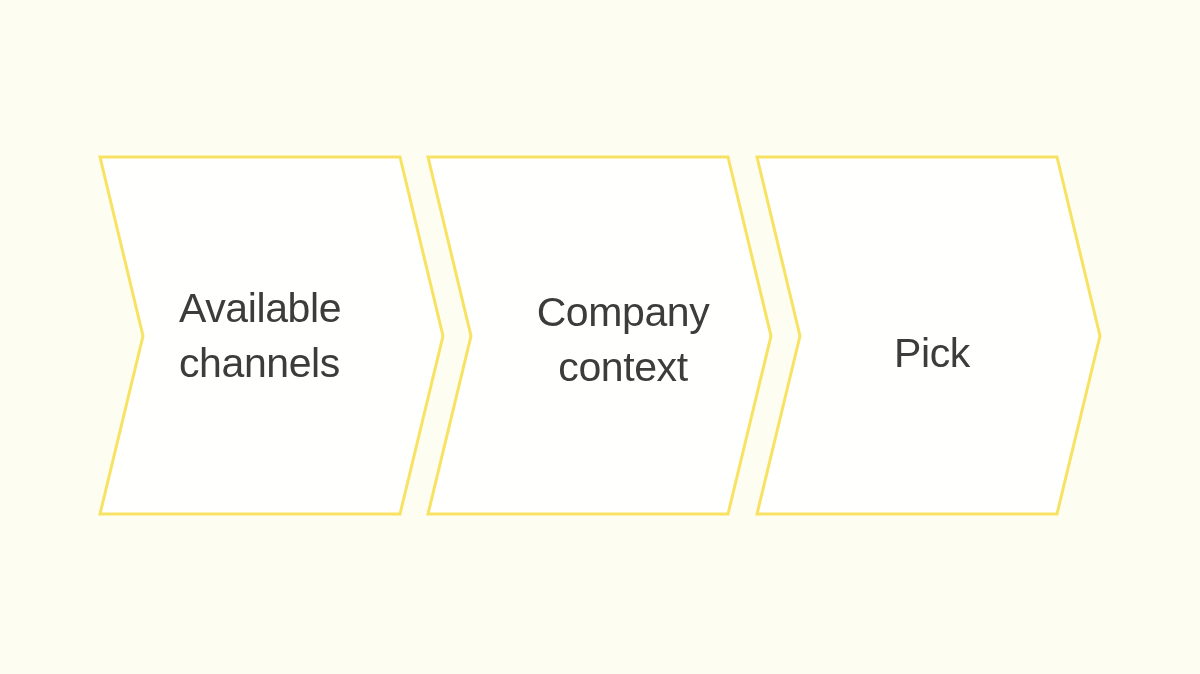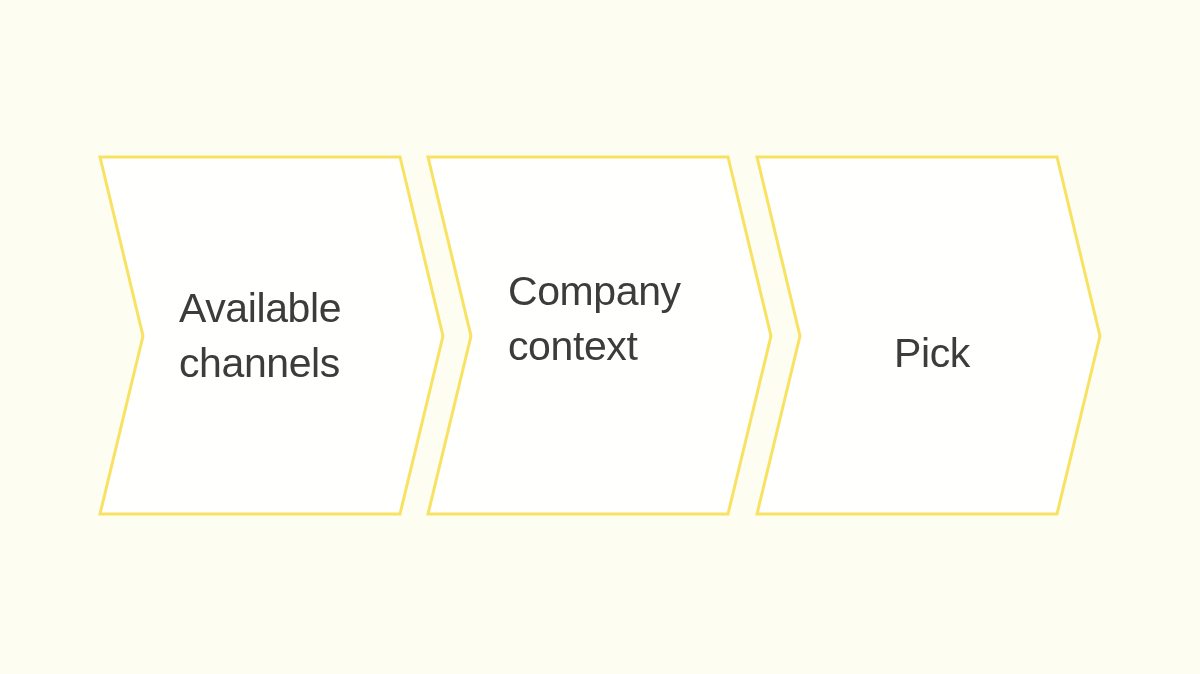--- a/index.html
+++ b/index.html
@@ -56,23 +56,23 @@
   #label-step-1 {
     left: 179px;
     top: 281px;
     width: 230px;
     text-align: left;
   }
 
   
   #label-step-2 {
     left: 508px;
-    top: 264px;
+    top: 285px;
     width: 230px;
-    text-align: left;
+    text-align: center;
   }
 
   
   #label-step-3 {
     left: 894px;
     top: 326px;
     width: 200px;
     text-align: left;
   }
 </style>

